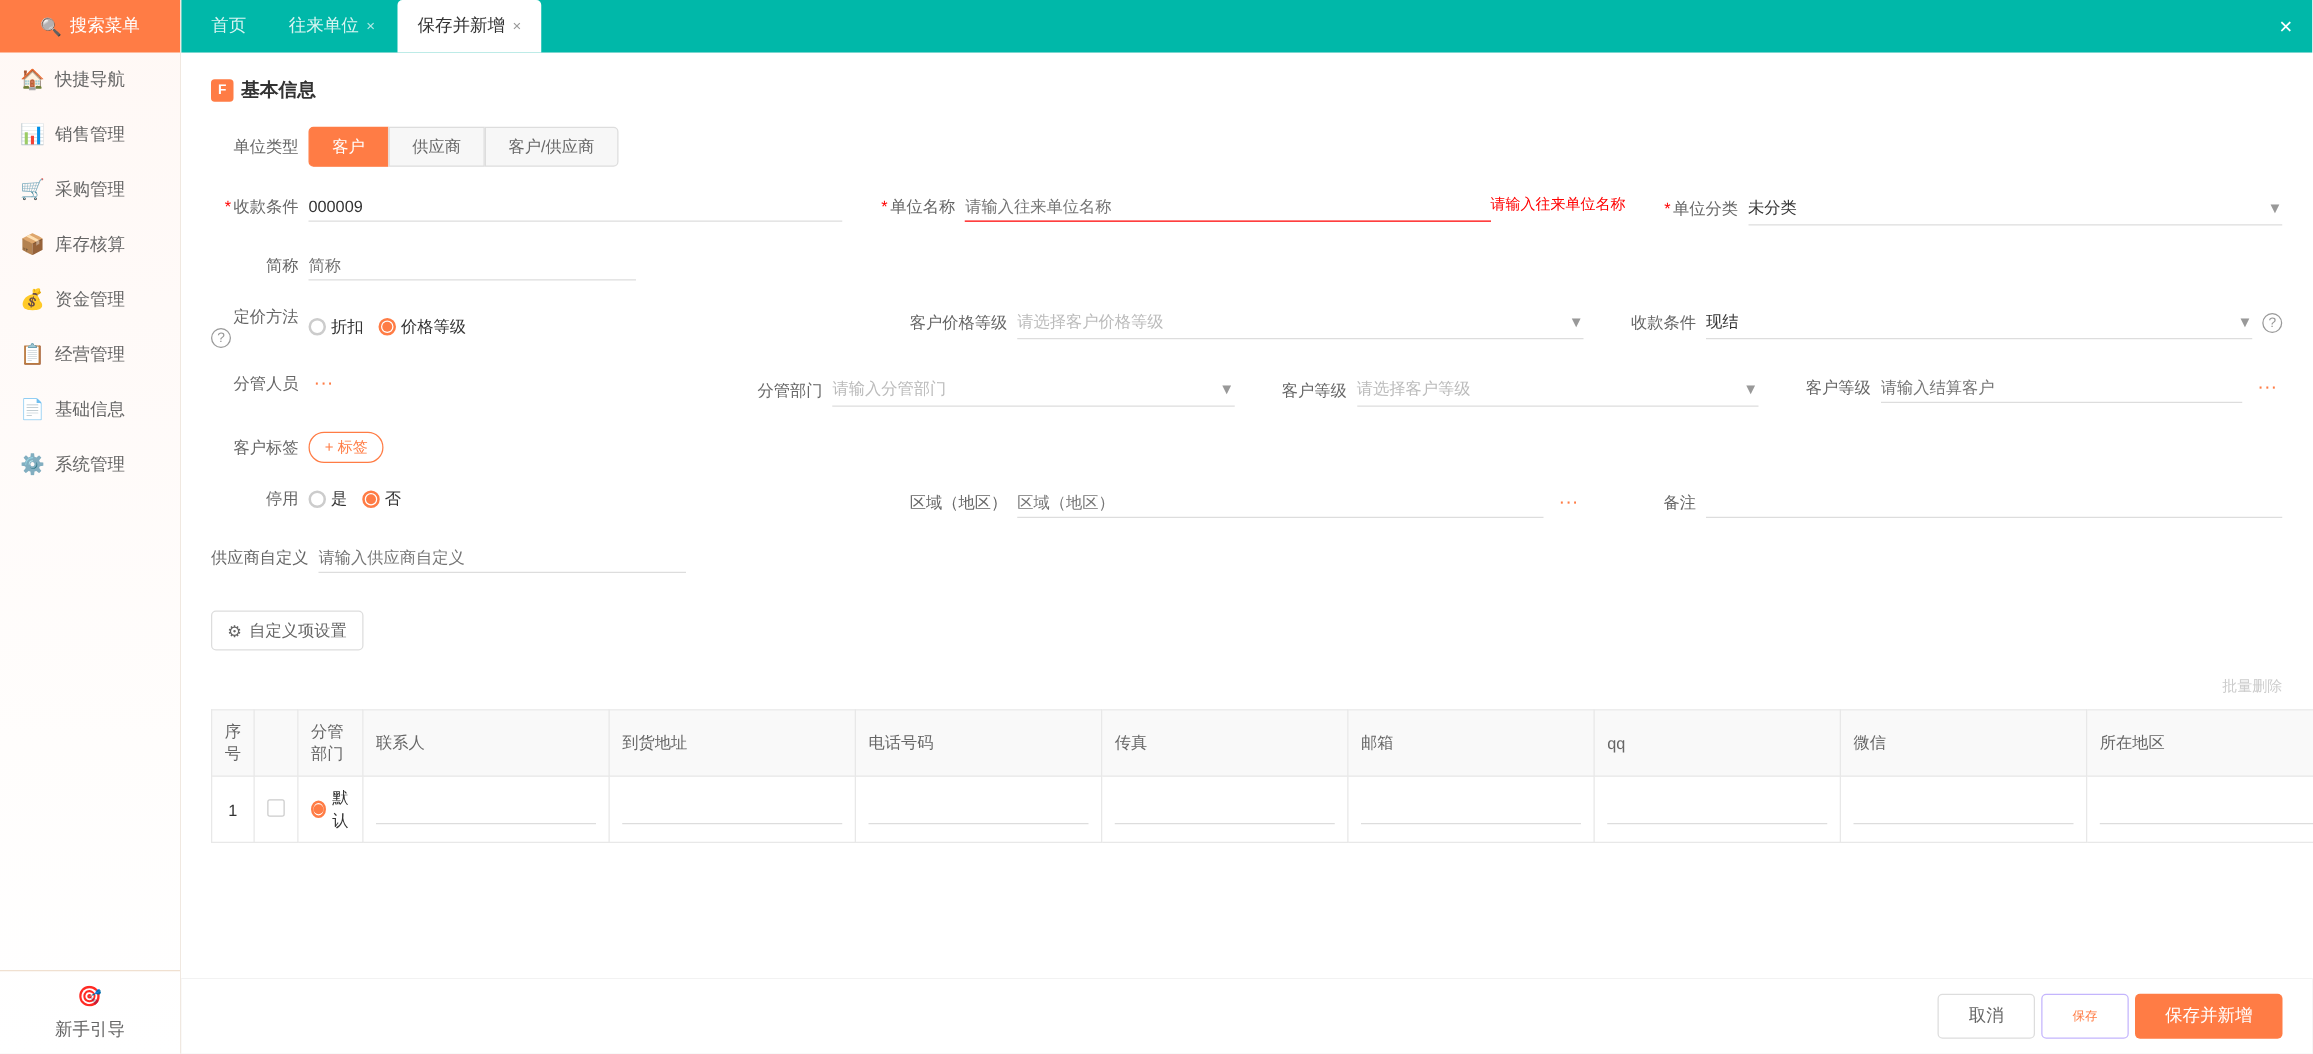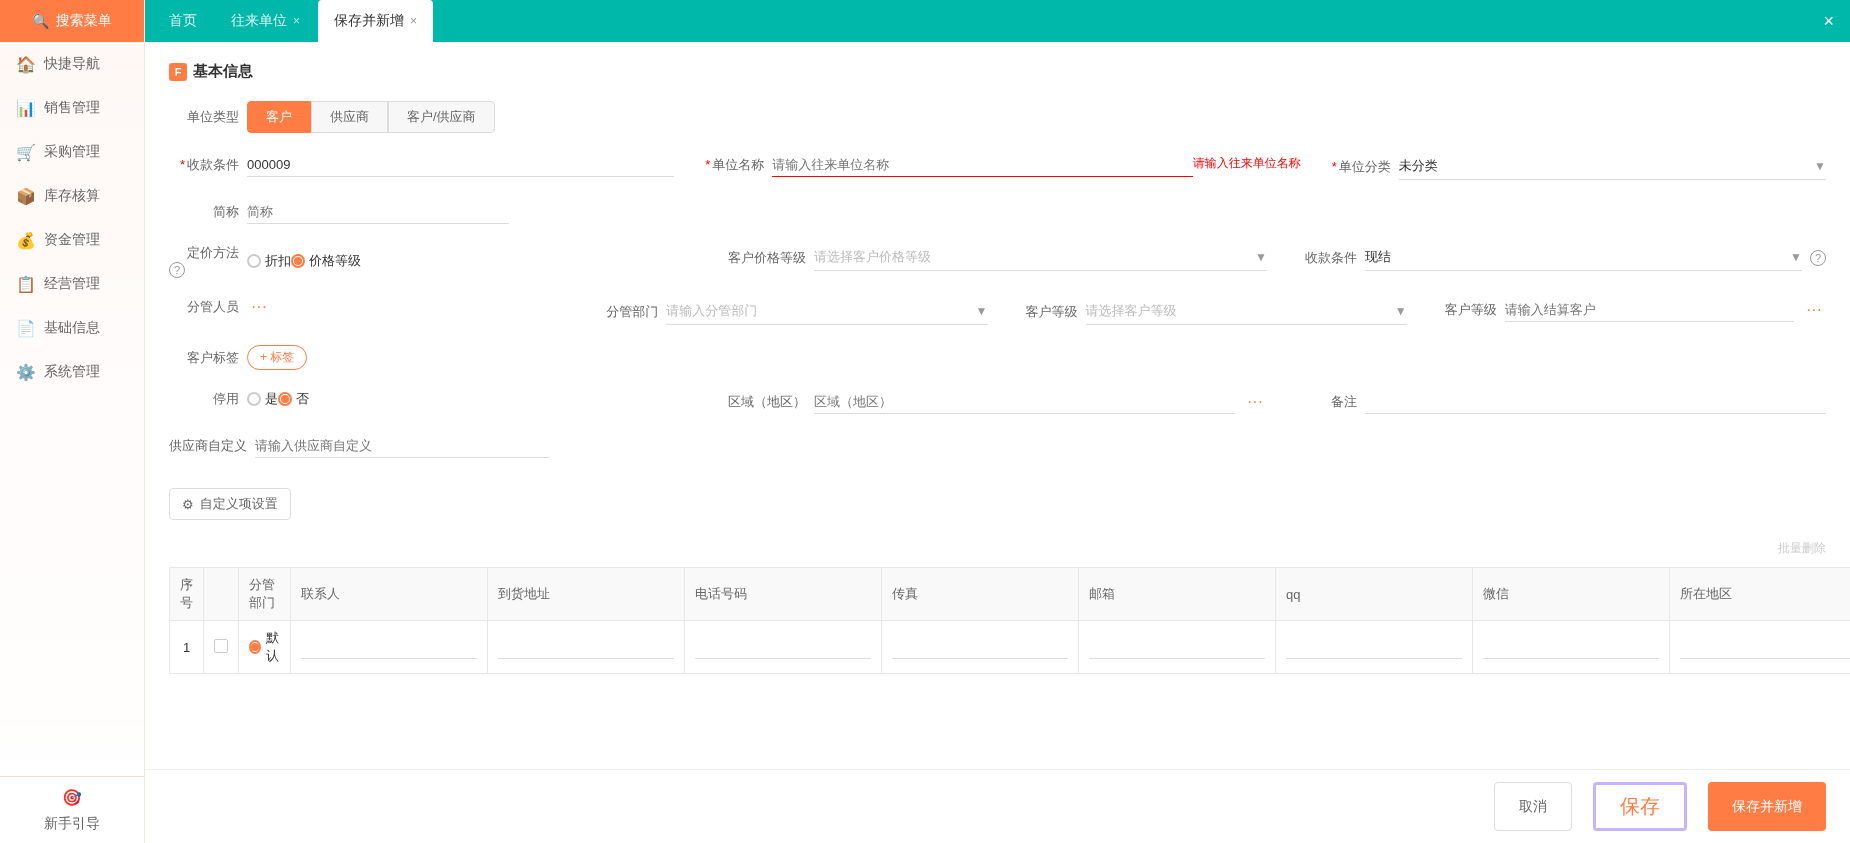--- a/index.html
+++ b/index.html
@@ -141,21 +141,21 @@
     .type-btns { display: flex; gap: 0; }
     .type-btn {
       padding: 6px 18px; font-size: 13px; cursor: pointer; border: 1px solid #ddd;
       background: #f7f7f7; color: #666;
     }
     .type-btn:first-child { border-radius: 4px 0 0 4px; }
     .type-btn:last-child { border-radius: 0 4px 4px 0; }
     .type-btn.active { background: #ff7c45; color: #fff; border-color: #ff7c45; }
 
     
-    .radio-group { display: flex; align-items: center; }
+    .radio-group { display: flex; align-items: center; gap: 12px; }
     .radio-item { display: flex; align-items: center; gap: 4px; cursor: pointer; font-size: 13px; color: #333; }
     .radio-circle {
       width: 14px; height: 14px; border-radius: 50%; border: 2px solid #ccc;
       display: flex; align-items: center; justify-content: center;
     }
     .radio-circle.checked { border-color: #ff7c45; }
     .radio-dot { width: 8px; height: 8px; border-radius: 50%; background: #ff7c45; }
 
     
     .tag-btn {
@@ -187,30 +187,30 @@
       border: 1px solid #e8e8e8; color: #666; font-weight: normal;
     }
     .data-table td {
       padding: 8px 10px; border: 1px solid #e8e8e8; color: #333;
     }
     .table-header-row { display: flex; align-items: center; justify-content: flex-end; margin-bottom: 4px; }
     .batch-delete { color: #ccc; font-size: 12px; cursor: pointer; }
 
     
     .footer {
-      display: flex; justify-content: flex-end; gap: 21px;
+      display: flex; justify-content: flex-end; gap: 5px;
       padding: 12px 24px; border-top: 1px solid #eee; background: #fff;
     }
     .btn-cancel {
       padding: 8px 24px; border: 1px solid #ddd; border-radius: 4px;
       background: #fff; color: #666; font-size: 14px; cursor: pointer;
     }
     .btn-save {
-      padding: 8px 24px; border: 3px solid #c4b5fd; border-radius: 4px;
-      background: #fff; color: #ff7c45; font-size: 20px; cursor: pointer; font-family: Liberation Mono, monospace;
+      padding: 8px 24px; border: 1px solid #c4b5fd; border-radius: 4px;
+      background: #fff; color: #ff7c45; font-size: 10px; cursor: pointer; font-family: Liberation Mono, monospace;
     }
     .btn-save-new {
       padding: 8px 24px; border: none; border-radius: 4px;
       background: #ff7c45; color: #fff; font-size: 14px; cursor: pointer;
     }
 
     
     .help-icon {
       width: 16px; height: 16px; border-radius: 50%; border: 1px solid #999;
       display: flex; align-items: center; justify-content: center;

